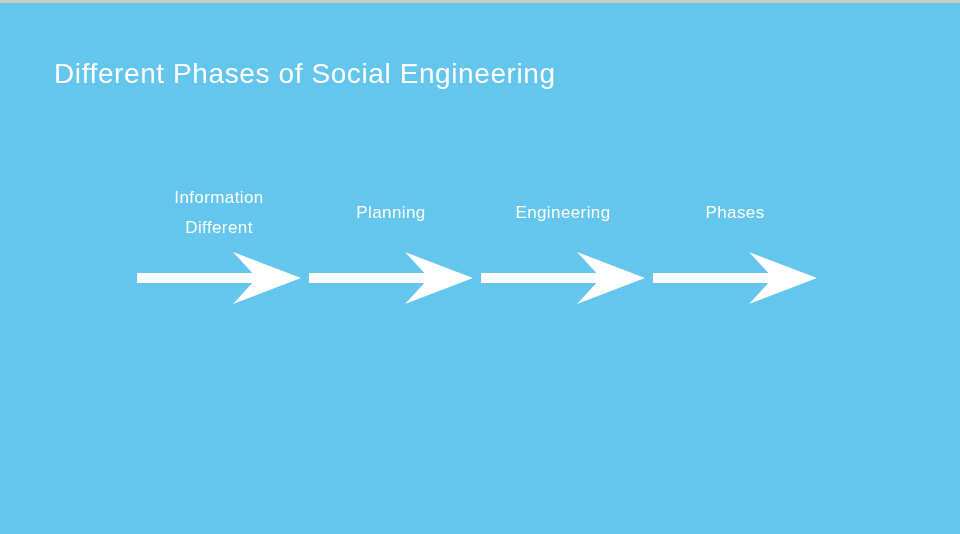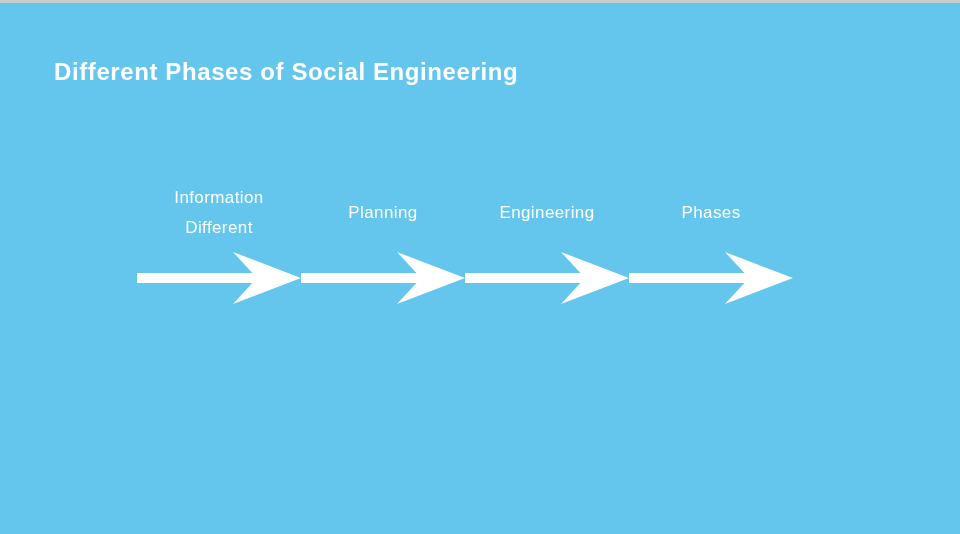--- a/index.html
+++ b/index.html
@@ -20,30 +20,31 @@
     top: 0; left: 0;
     width: 960px;
     height: 3px;
     background: #C8CCCC;
   }
   .slide-title {
     position: absolute;
     left: 54px;
     top: 58px;
     margin: 0;
-    font-size: 24px;
-    font-weight: 700;
+    font-size: 28px;
+    font-weight: 400;
     letter-spacing: 0.6px;
     color: #FFFFFF;
   }
   .phases {
     position: absolute;
     left: 137px;
     top: 183px;
     display: flex;
+    gap: 8px;
   }
   .phase {
     width: 164px;
     display: flex;
     flex-direction: column;
     align-items: center;
   }
   .phase-label {
     height: 60px;
     width: 164px;

